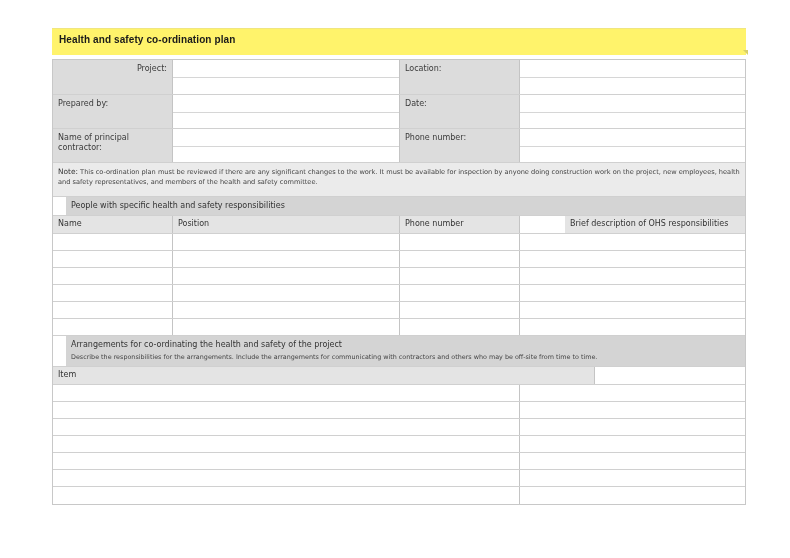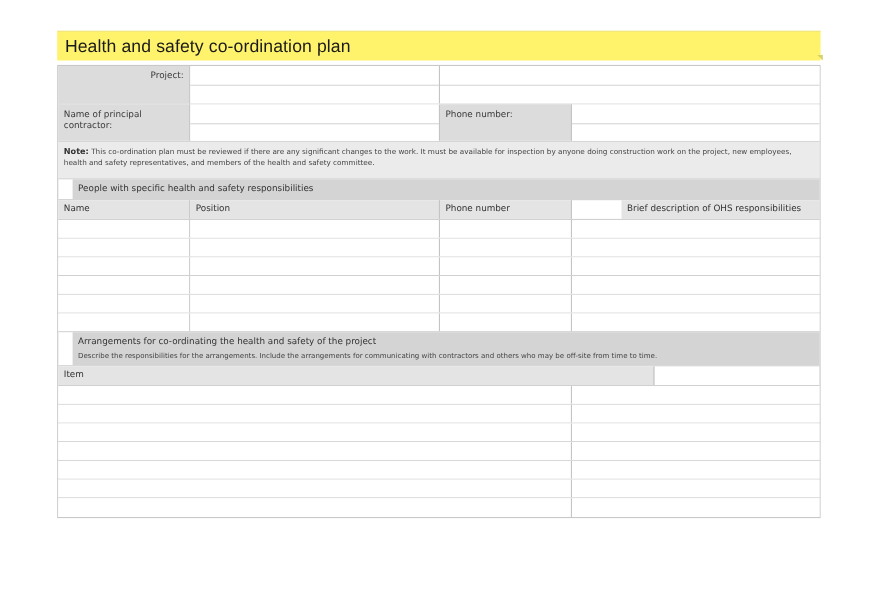--- a/index.html
+++ b/index.html
@@ -1,53 +1,64 @@
 <!DOCTYPE html>
 <html><head>
 <meta charset="utf-8">
 <style>
   html, body { margin:0; padding:0; background:#ffffff; }
   body { width:790px; height:558px; position:relative; overflow:hidden;
          font-family:"DejaVu Sans", sans-serif; color:#3a3a3a; }
   .title-bar { position:absolute; left:52px; top:28px; width:694px; height:27px;
                background:#fff36b; border-top:1px solid #f0e680; box-sizing:border-box; }
-  .title-bar .title { position:absolute; left:7px; top:5px; font-size:16px; font-weight:normal;
+  .title-bar .title { position:absolute; left:7px; top:5px; font-size:10px; font-weight:bold;
                       color:#1a1a1a; font-family:"Liberation Sans", sans-serif; letter-spacing:0.1px; }
   .fold { position:absolute; left:743px; top:50px; width:0; height:0;
           border-left:5px solid transparent; border-top:5px solid #d8d06a; }
   .sheet { position:absolute; left:52px; top:59px; width:694px; box-sizing:border-box;
            border:1px solid #c8c8c8; }
   .row { position:relative; display:flex; box-sizing:border-box; border-bottom:1px solid #d0d0d0; }
   .cell { box-sizing:border-box; position:relative; font-size:8px; padding:4px 5px; }
   .lbl { background:#dcdcdc; border-right:1px solid #c4c4c4; }
   .val { background:#fff; border-right:1px solid #c4c4c4; }
   .val .subline { position:absolute; left:0; right:0; top:50%; border-top:1px solid #d6d6d6; }
   .last { border-right:none; }
   .note { background:#ebebeb; font-size:6.6px; line-height:10px; padding:4px 5px; width:100%; color:#444; }
-  .note b { font-weight:bold; font-size:7.4px; color:#333; }
+  .note b { font-weight:normal; font-size:7.4px; color:#333; }
   .sec-head { background:#d4d4d4; width:100%; font-size:8px; padding:4px 5px; color:#333;margin-left:13px; }
   .sec-head .sub { font-size:6.4px; display:block; margin-top:4px; color:#444; }
   .col-head { background:#e4e4e4; font-size:8px; padding:3px 5px; color:#333; }
   .blank { background:#fff; }
 </style>
 </head>
 <body>
 
 <div class="title-bar">
   <span class="title">Health and safety co-ordination plan</span>
 </div>
 <div class="fold"></div>
 
 <div class="sheet">
 
   <div class="row" style="height:35px;">
     <div class="cell lbl" style="width:120px;text-align:right;">Project:</div>
     <div class="cell val" style="width:227px;">
         <div class="subline"></div>
       </div>
+    <div class="cell lbl" style="width:120px;">Location:</div>
+    <div class="cell val last" style="flex:1;">
+        <div class="subline"></div>
+      </div>
+  </div>
+  <div class="row" style="height:34px;">
+    <div class="cell lbl" style="width:120px;">Prepared by:</div>
+    <div class="cell val" style="width:227px;">
+        <div class="subline"></div>
+      </div>
+    <div class="cell lbl" style="width:120px;">Date:</div>
     <div class="cell val last" style="flex:1;">
         <div class="subline"></div>
       </div>
   </div>
   <div class="row" style="height:34px;">
     <div class="cell lbl" style="width:120px; line-height:10px;">Name of principal contractor:</div>
     <div class="cell val" style="width:227px;">
         <div class="subline"></div>
       </div>
     <div class="cell lbl" style="width:120px;">Phone number:</div>

